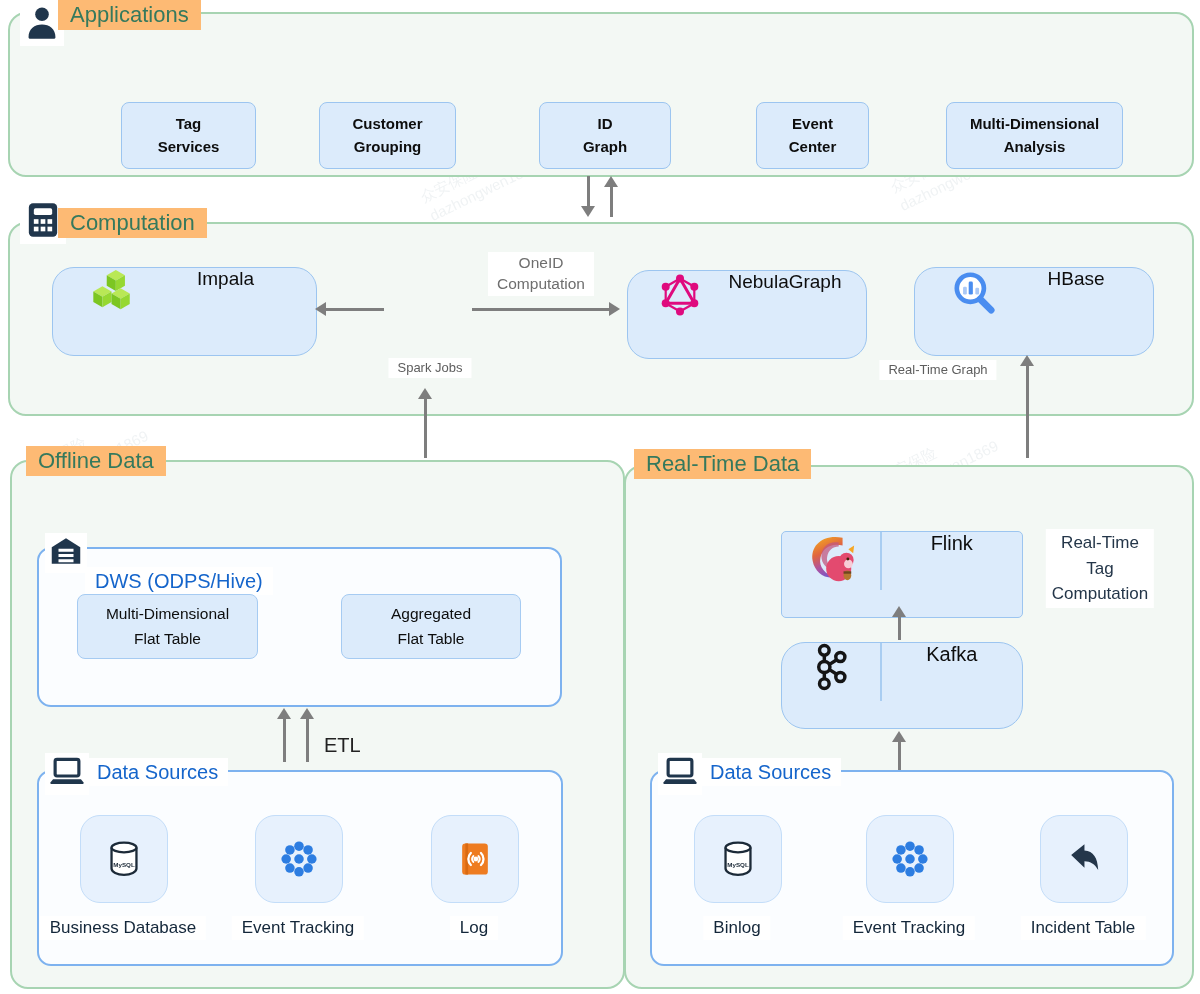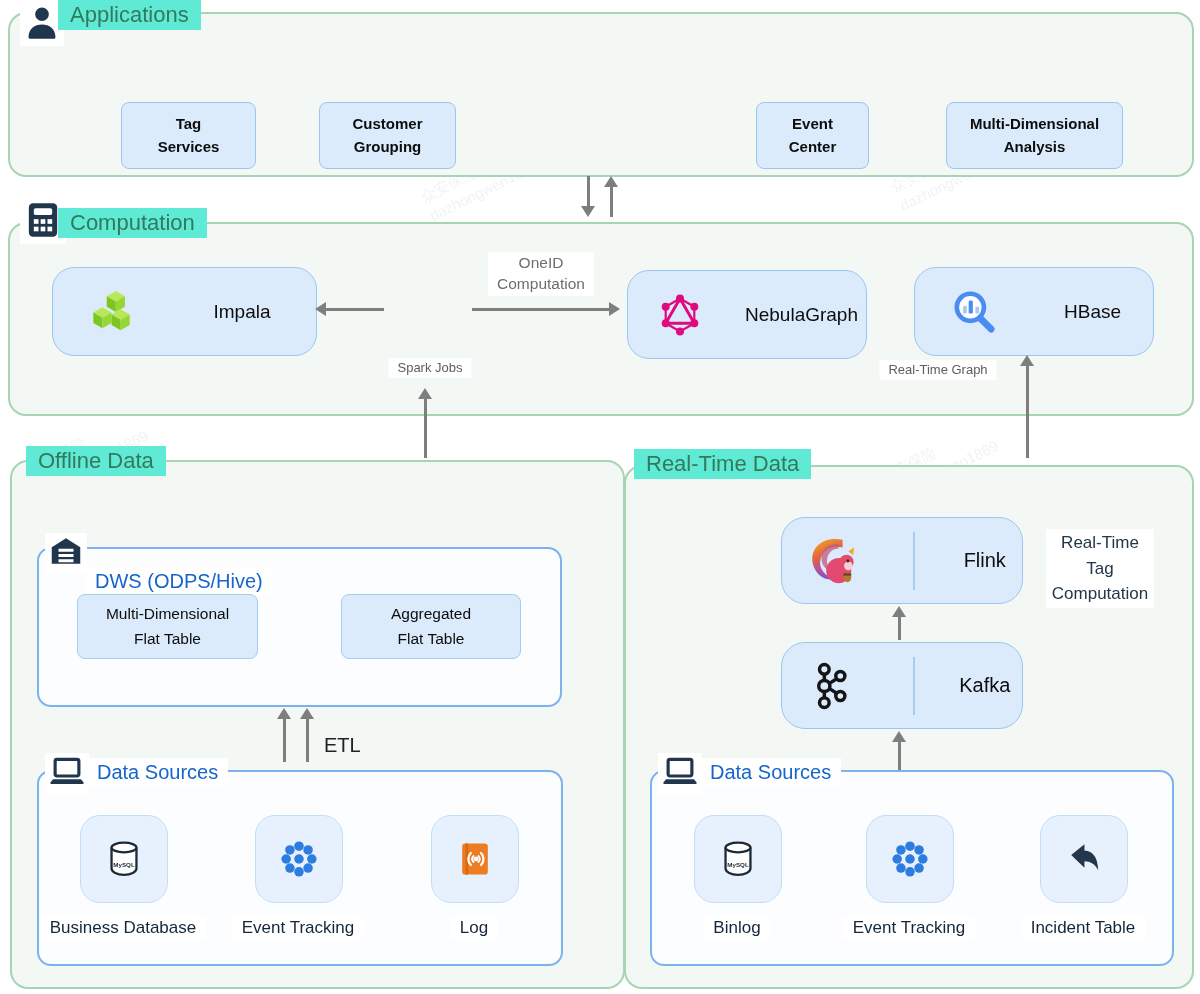--- a/index.html
+++ b/index.html
@@ -1,29 +1,29 @@
 <!DOCTYPE html>
 <html><head>
 <meta charset="utf-8">
 <style>
   html,body{margin:0;padding:0;background:#fff;}
   .canvas{position:relative;width:1200px;height:994px;background:#ffffff;overflow:hidden;
           font-family:"Liberation Sans",sans-serif;color:#0d0d0d;}
   
   .section{position:absolute;background:#f3f8f4;border:2px solid #a7d4b2;border-radius:18px;}
-  .sec-title{position:absolute;background:#5eead4;padding:0 12px;font-size:22px;font-weight:500;
+  .sec-title{position:absolute;background:#fdba74;padding:0 12px;font-size:22px;font-weight:500;
              color:#35795d;line-height:30px;white-space:nowrap;}
   .sec-icon{position:absolute;background:#fff;padding:0 3px;}
   
   .panel{position:absolute;background:#fbfdff;border:2px solid #7db2ef;border-radius:14px;}
   .panel-title{position:absolute;background:#fff;padding:0 10px;font-size:20px;font-weight:500;
                color:#1565cb;line-height:28px;white-space:nowrap;}
   
-  .comp-box{position:absolute;display:flex;align-items:center;background:#dcebfb;
-            border:1.5px solid #9cc5f0;border-radius:22px;font-size:19px;font-weight:500;gap:33px;}
+  .comp-box{position:absolute;display:flex;background:#dcebfb;
+            border:1.5px solid #9cc5f0;border-radius:22px;font-size:19px;font-weight:500;}
   .comp-box .comp-label{flex:1;text-align:center;}
   .app-box{position:absolute;top:55px;height:65px;display:flex;align-items:center;justify-content:center;
            text-align:center;background:#dcebfb;border:1.5px solid #9cc5f0;border-radius:8px;
            font-size:15px;font-weight:600;line-height:1.5;white-space:pre-line;margin-top:33px;}
   .flat-box{position:absolute;display:flex;align-items:center;justify-content:center;text-align:center;
             background:#dcebfb;border:1.5px solid #a6cbf2;border-radius:8px;font-size:15.5px;
             font-weight:500;line-height:1.55;white-space:pre-line;}
   .tile{position:absolute;width:86px;height:86px;background:#e7f1fd;border:1.5px solid #c3ddf9;
         border-radius:20px;display:flex;align-items:center;justify-content:center;}
   .tile-label{position:absolute;transform:translateX(-50%);background:#fff;padding:2px 10px;
@@ -90,20 +90,22 @@
       <svg width="38" height="38" viewBox="0 0 24 24">
         <circle cx="12" cy="6.5" r="4.3" fill="#20364c"></circle>
         <path d="M3.5 21c0-5.2 3.8-8 8.5-8s8.5 2.8 8.5 8c0 .8-.6 1-1.2 1H4.7c-.6 0-1.2-.2-1.2-1z" fill="#20364c"></path>
       </svg>
     </div>
     <div class="sec-title" style="left:48px;top:-14px;">Applications</div>
     <div class="app-box" style="left:111px;width:133px;"><span>Tag
 Services</span></div>
     <div class="app-box" style="left:309px;width:135px;"><span>Customer
 Grouping</span></div>
+    <div class="app-box" style="left:529px;width:130px;"><span>ID
+Graph</span></div>
     <div class="app-box" style="left:746px;width:111px;"><span>Event
 Center</span></div>
     <div class="app-box" style="left:936px;width:175px;"><span>Multi-Dimensional
 Analysis</span></div>
   </div>
 
   <div class="varrow down" style="left:581px;top:176px;height:41px;">
       <i class="shaft"></i>
       <i class="head"></i>
     </div>
@@ -277,21 +279,21 @@
 
       <div class="tile-label" style="left:84px;top:144px;">Business Database</div>
       <div class="tile-label" style="left:259px;top:144px;">Event Tracking</div>
       <div class="tile-label" style="left:435px;top:144px;">Log</div>
     </div>
   </div>
 
   <div class="section" style="left:624px;top:465px;width:566px;height:520px;">
     <div class="sec-title" style="left:8px;top:-18px;">Real-Time Data</div>
 
-    <div class="comp-box" style="left:155px;top:50px;width:240px;height:85px;border-radius:24px;font-size:20px;">
+    <div class="comp-box" style="left:155px;top:64px;width:240px;height:85px;border-radius:5px;font-size:20px;">
       <span style="width:98px;display:flex;justify-content:center;">
         <svg width="54" height="54" viewBox="0 0 56 56">
           <defs>
             <linearGradient id="flinktail" x1="0" y1="0" x2="0.35" y2="1">
               <stop offset="0" stop-color="#f7b21c"></stop>
                 <stop offset="0.45" stop-color="#e0653f"></stop>
               <stop offset="0.75" stop-color="#b0529e"></stop>
                 <stop offset="1" stop-color="#7e57c2"></stop>
             </linearGradient>
           </defs>

